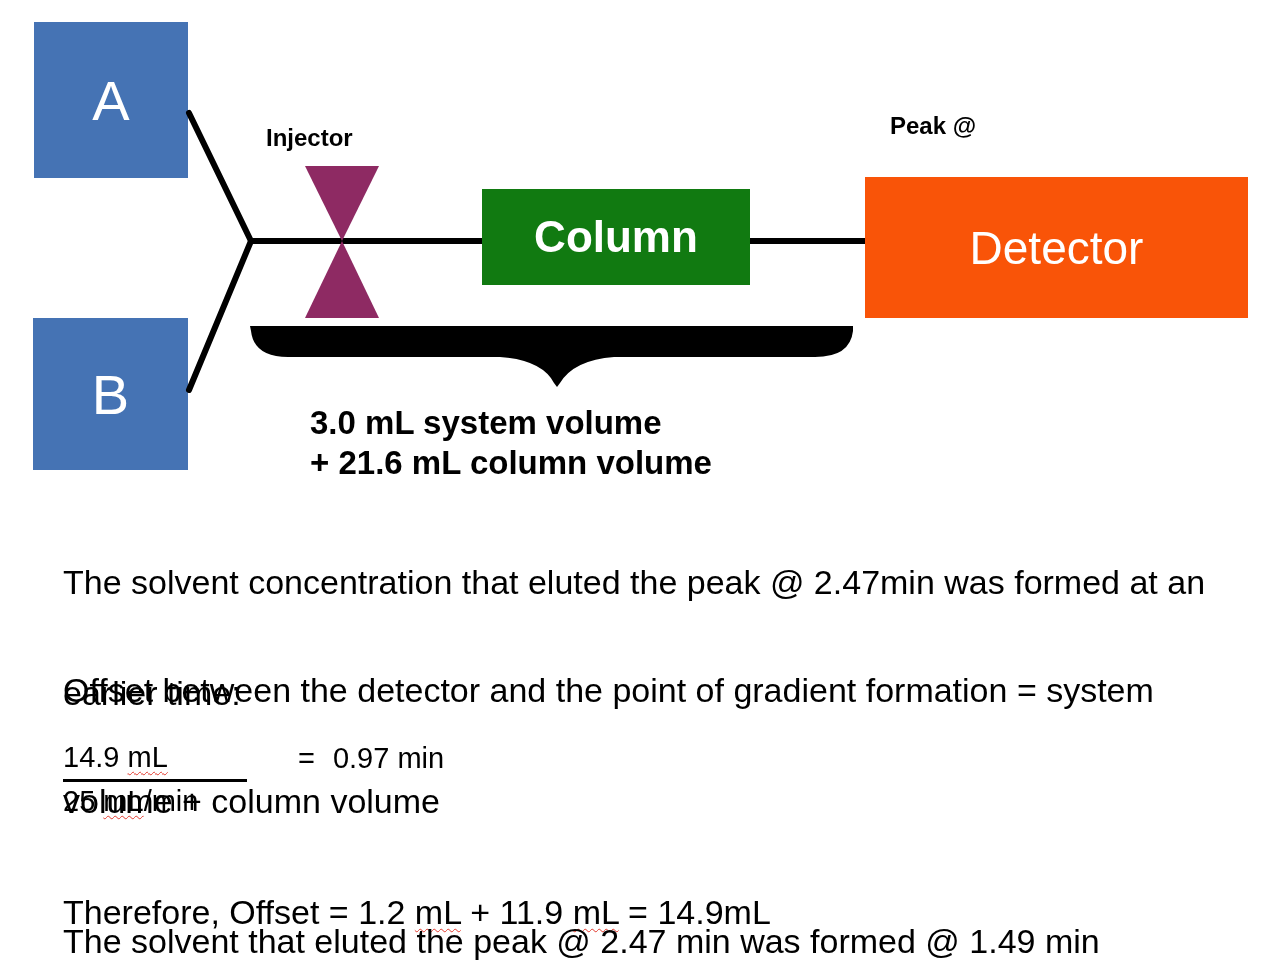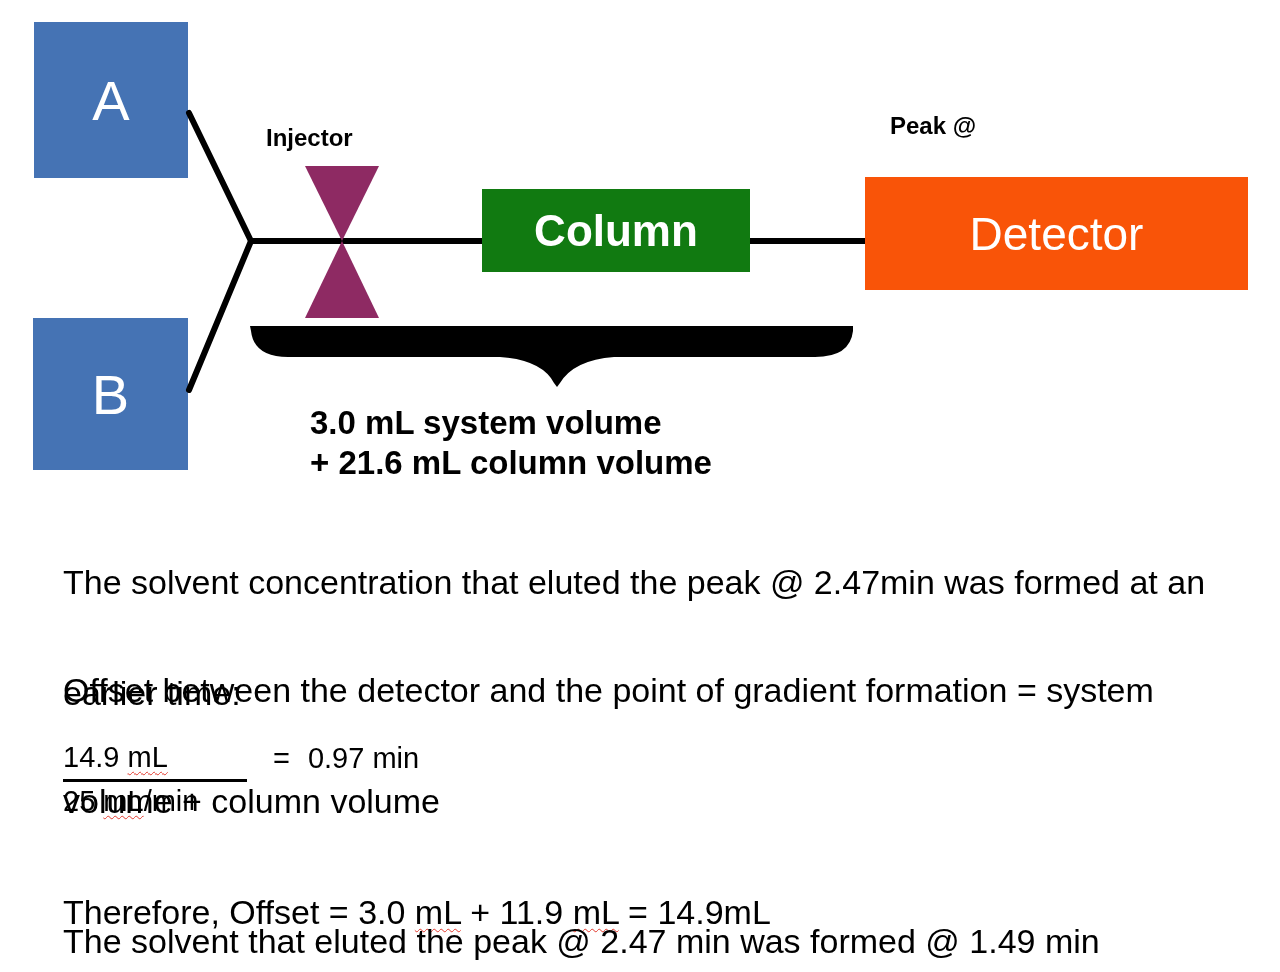--- a/index.html
+++ b/index.html
@@ -13,43 +13,43 @@
     display:flex; align-items:center; justify-content:center;
     color:#fff; font-size:56px; font-weight:400;
   }
   .box-a { left:34px; top:22px;  width:154px; height:156px; }
   .box-b { left:33px; top:318px; width:155px; height:152px; }
   .diagram-svg { position:absolute; left:0; top:0; width:1280px; height:486px; }
   .shape-label { position:absolute; font-weight:700; font-size:24px; white-space:nowrap; }
   .injector-label { left:266px; top:124px; }
   .peak-label     { left:890px; top:112px; }
   .column-box {
-    position:absolute; left:482px; top:189px; width:268px; height:83px;
+    position:absolute; left:482px; top:189px; width:268px; height:96px;
     background:var(--green,#117A11); display:flex; align-items:center; justify-content:center;
     color:#fff; font-size:44px; font-weight:700;
   }
   .detector-box {
-    position:absolute; left:865px; top:177px; width:383px; height:113px;
+    position:absolute; left:865px; top:177px; width:383px; height:141px;
     background:var(--orange,#F95408); display:flex; align-items:center; justify-content:center;
     color:#fff; font-size:46px; font-weight:400;
   }
   .brace-caption {
     position:absolute; left:310px; top:403px; width:500px;
     font-weight:700; font-size:33px; line-height:40px; white-space:nowrap;
   }
   
   .bodyline { position:absolute; left:63px; font-size:34px; line-height:37px; white-space:pre-wrap; }
   .p1 { top:490px; }
   .p2 { top:598px; }
   .p4 { top:849px; }
   .sq {
     text-decoration:underline; text-decoration-style:wavy;
     text-decoration-color:#e23a2e; text-decoration-thickness:1px; text-underline-offset:4px;
   }
-  .fraction-row { position:absolute; left:63px; top:741px; font-size:29px; display:flex; align-items:flex-start; }
+  .fraction-row { position:absolute; left:63px; top:741px; font-size:29px; display:flex; align-items:flex-start;gap:25px; }
   .fraction { display:inline-block; }
   .numerator { width:184px; border-bottom:3px solid #000; padding-bottom:5px; }
   .denominator { padding-top:3px; }
   .equals-result { margin-left:26px; padding-top:1px; }
   .equals-result .gap { display:inline-block; width:18px; }
 </style>
 </head>
 <body>
 
 <div class="canvas">
@@ -98,21 +98,21 @@
   </div>
 
   <div class="bodyline p1">
     <div>The solvent concentration that eluted the peak @ 2.47min was formed at an</div>
     <div>earlier time:</div>
   </div>
 
   <div class="bodyline p2">
     <div>Offset between the detector and the point of gradient formation = system</div>
     <div>volume + column volume</div>
-    <div><span>Therefore, Offset = 3.0 </span><span class="sq">mL</span><span> + 11.9 </span><span class="sq">mL</span><span> = 14.9mL</span></div>
+    <div><span>Therefore, Offset = 1.2 </span><span class="sq">mL</span><span> + 11.9 </span><span class="sq">mL</span><span> = 14.9mL</span></div>
   </div>
 
   <div class="fraction-row">
     <div class="fraction">
       <div class="numerator"><span>14.9 </span><span class="sq">mL</span></div>
       <div class="denominator"><span>25 </span><span class="sq">mL</span><span>/min</span></div>
     </div>
     <div class="equals-result"><span>=</span><span class="gap"></span><span>0.97 min</span></div>
   </div>
 

